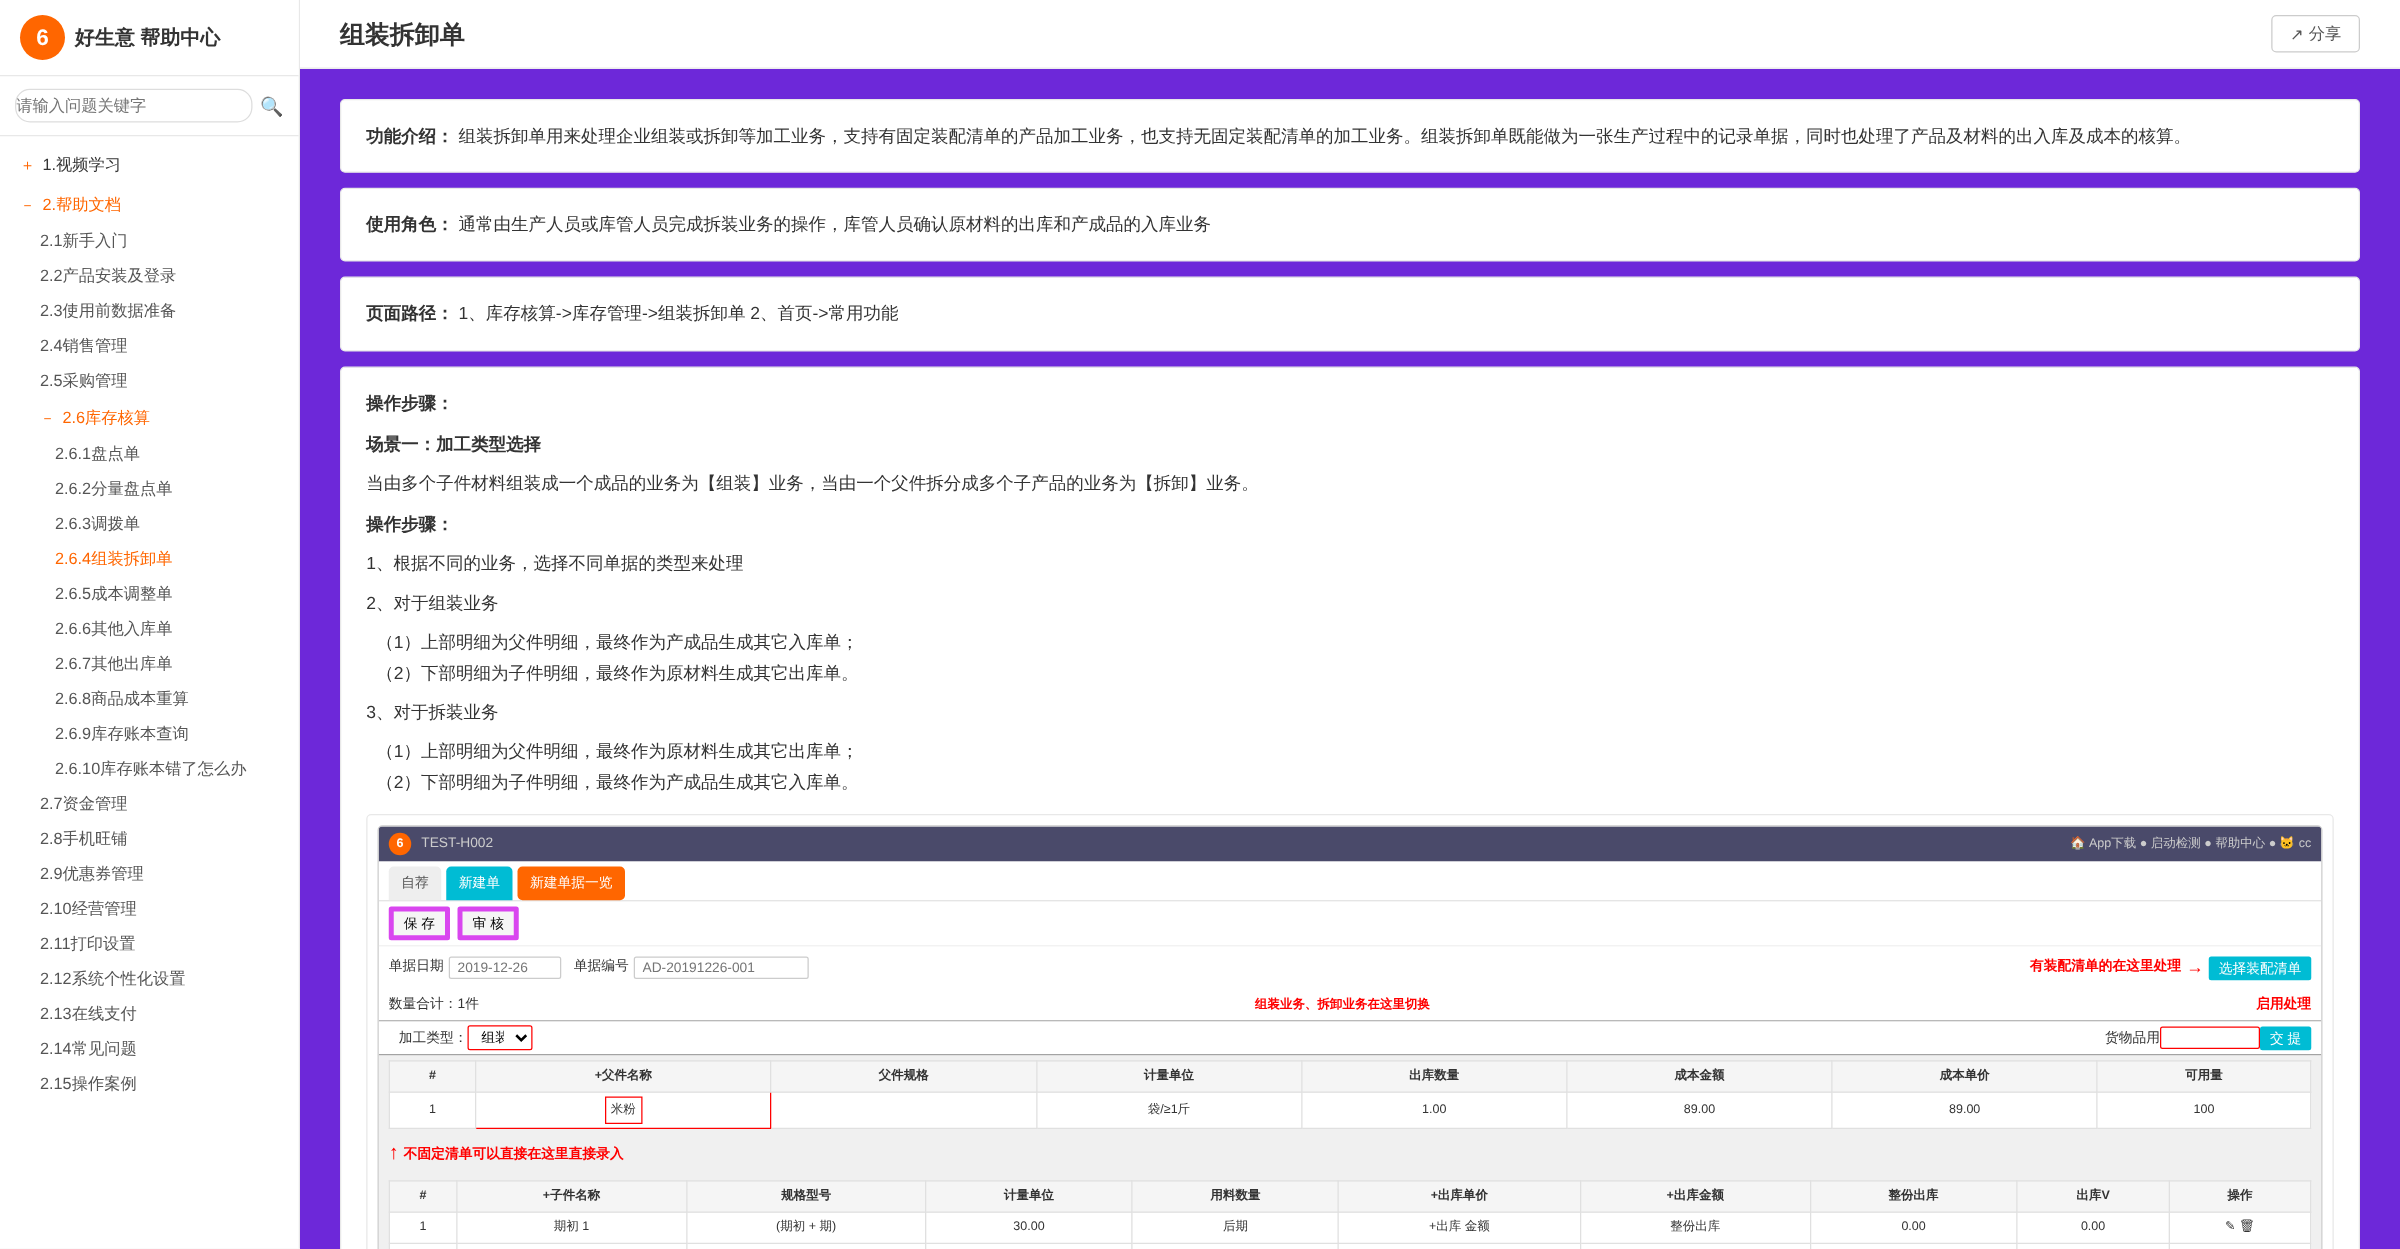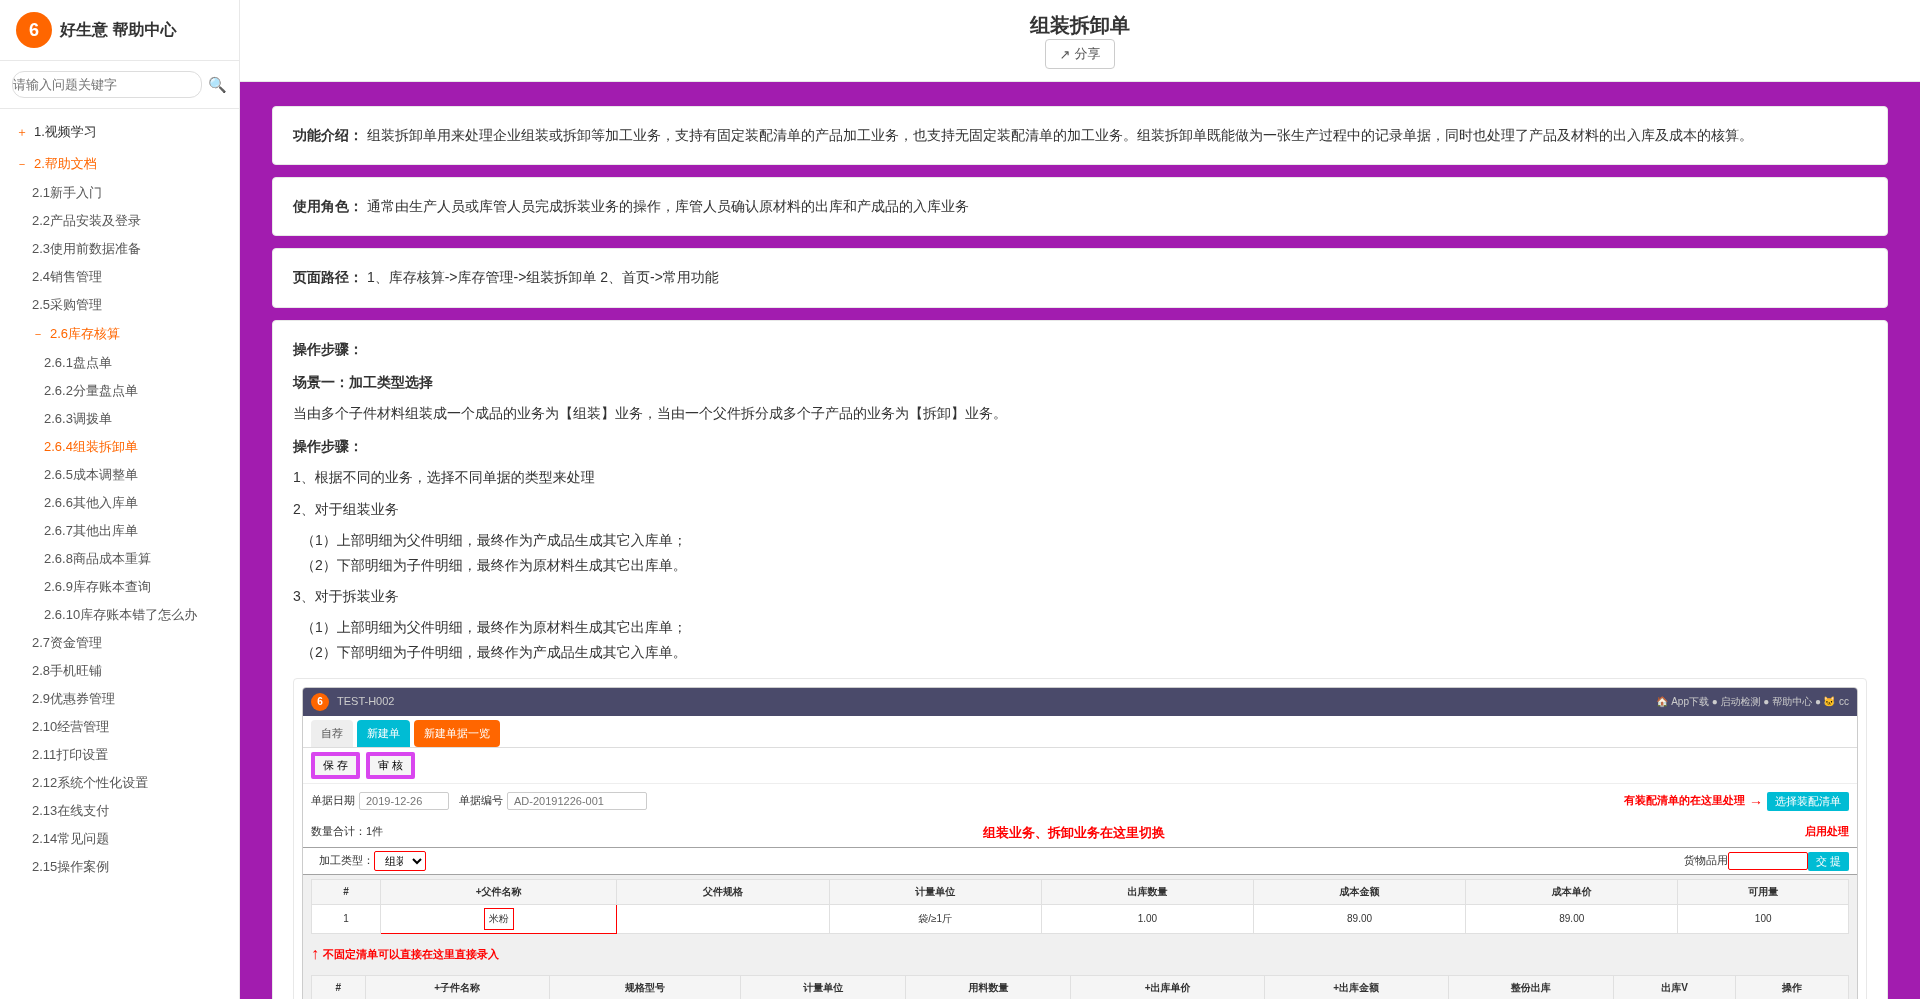--- a/index.html
+++ b/index.html
@@ -106,21 +106,20 @@
       flex-direction: column;
       overflow: hidden;
     }
     #main-header {
       background: #fff;
       border-bottom: 1px solid #e8e8e8;
       padding: 12px 32px;
       display: flex;
       align-items: center;
       justify-content: space-between;
-      flex-direction: column;
     }
     #page-title {
       font-size: 20px;
       font-weight: bold;
       color: #333;
     }
     #share-btn {
       border: 1px solid #ccc;
       background: #fff;
       padding: 5px 14px;
@@ -129,21 +128,21 @@
       font-size: 13px;
       color: #555;
       display: flex;
       align-items: center;
       gap: 4px;
     }
     #main-content {
       flex: 1;
       overflow-y: auto;
       padding: 24px 32px;
-      background: #a21caf;
+      background: #6d28d9;
     }
     .content-section {
       background: #fff;
       border: 1px solid #e8e8e8;
       border-radius: 4px;
       padding: 16px 20px;
       margin-bottom: 12px;
       font-size: 14px;
       line-height: 1.8;
       color: #333;
@@ -461,21 +460,21 @@
               <button class="mock-btn" style="background:#00bcd4;">选择装配清单</button>
             </div>
           </div>
 
           <div class="mock-label-row">
             <span>数量合计：</span>
             <span>1件</span>
             <span style="flex:1;"></span>
 
             <div style="display:flex;align-items:center;gap:4px;">
-              <span class="annotation-red" style="font-size:13px;font-family:Liberation Serif, serif;">组装业务、拆卸业务在这里切换</span>
+              <span class="annotation-red" style="font-size:10px;font-family:Liberation Serif, serif;">组装业务、拆卸业务在这里切换</span>
             </div>
             <span style="flex:1;"></span>
 
             <span class="annotation-red" style="margin-left:40px;">启用处理</span>
           </div>
 
           <div class="mock-label-row" style="padding-left:16px;">
             <span>加工类型：</span>
             <select class="mock-select" style="border:1px solid red;">
               <option>组装</option>

